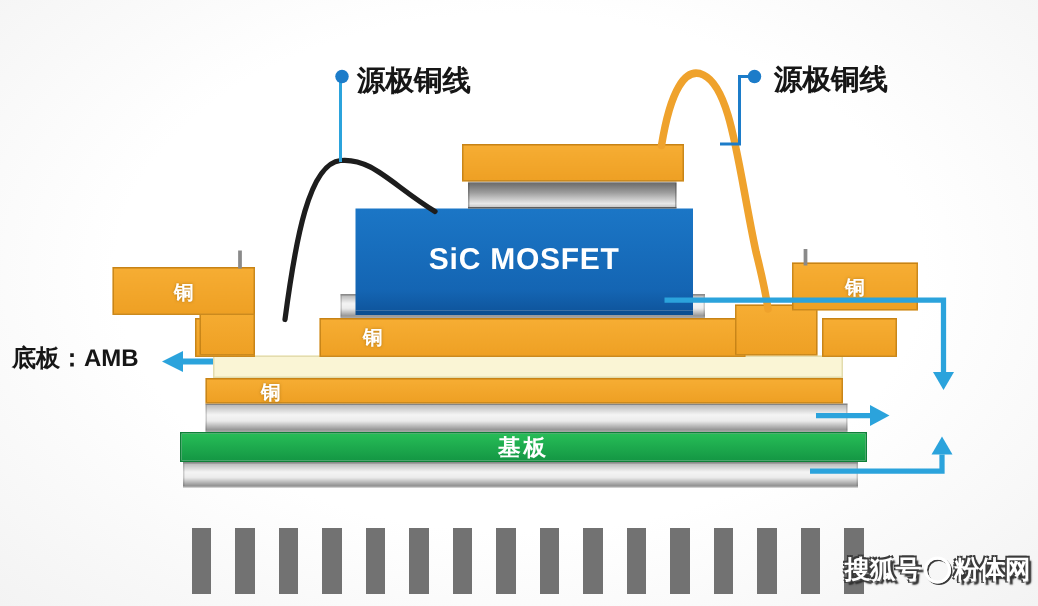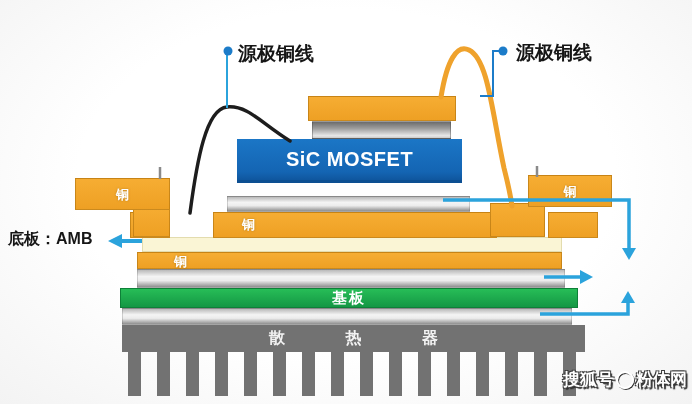--- a/index.html
+++ b/index.html
@@ -36,23 +36,20 @@
     border:2px solid #ffffff;box-shadow:1px 1px 0 #3a3a3a, inset 1px 1px 0 #3a3a3a;
   }
   svg{position:absolute;left:0;top:0;}
 </style>
 </head>
 <body>
 
 <div id="stage">
 
   <div class="abs fins" style="left:128px;top:352px;width:452px;height:44px;"></div>
-  <div class="abs hs center" style="left:122px;top:325px;width:463px;height:27px;">
-    <span class="hs-label">散 热 器</span>
-  </div>
   <div class="abs silver" style="left:122px;top:308px;width:450px;height:17px;"></div>
   <div class="abs green center" style="left:120px;top:288px;width:458px;height:20px;">
     <span class="green-label">基板</span>
   </div>
   <div class="abs silver" style="left:137px;top:269px;width:428px;height:19px;"></div>
   <div class="abs copper" style="left:137px;top:252px;width:425px;height:17px;">
     <span class="cu-label abs" style="left:36px;top:2px;">铜</span>
   </div>
   <div class="abs ceramic" style="left:142px;top:237px;width:420px;height:15px;"></div>
 
@@ -65,21 +62,21 @@
   <div class="abs copper" style="left:133px;top:205px;width:37px;height:32px;"></div>
   <div class="abs copper center" style="left:75px;top:178px;width:95px;height:32px;">
     <span class="cu-label">铜</span>
   </div>
   <div class="abs copper" style="left:490px;top:203px;width:55px;height:34px;"></div>
   <div class="abs copper center" style="left:528px;top:175px;width:84px;height:32px;">
     <span class="cu-label">铜</span>
   </div>
 
   <div class="abs silver" style="left:227px;top:196px;width:243px;height:16px;"></div>
-  <div class="abs die center" style="left:237px;top:139px;width:225px;height:44px;">
+  <div class="abs die center" style="left:237px;top:139px;width:225px;height:71px;">
     <span class="die-label">SiC MOSFET</span>
   </div>
   <div class="abs silver-dark" style="left:312px;top:121px;width:139px;height:18px;"></div>
   <div class="abs copper" style="left:308px;top:96px;width:148px;height:25px;"></div>
 
   <svg width="692" height="404" viewBox="0 0 692 404">
 
     <line x1="160" y1="167" x2="160" y2="179" stroke="#8a8a8a" stroke-width="2.5"></line>
     <line x1="537" y1="166" x2="537" y2="177" stroke="#8a8a8a" stroke-width="2.5"></line>
 

